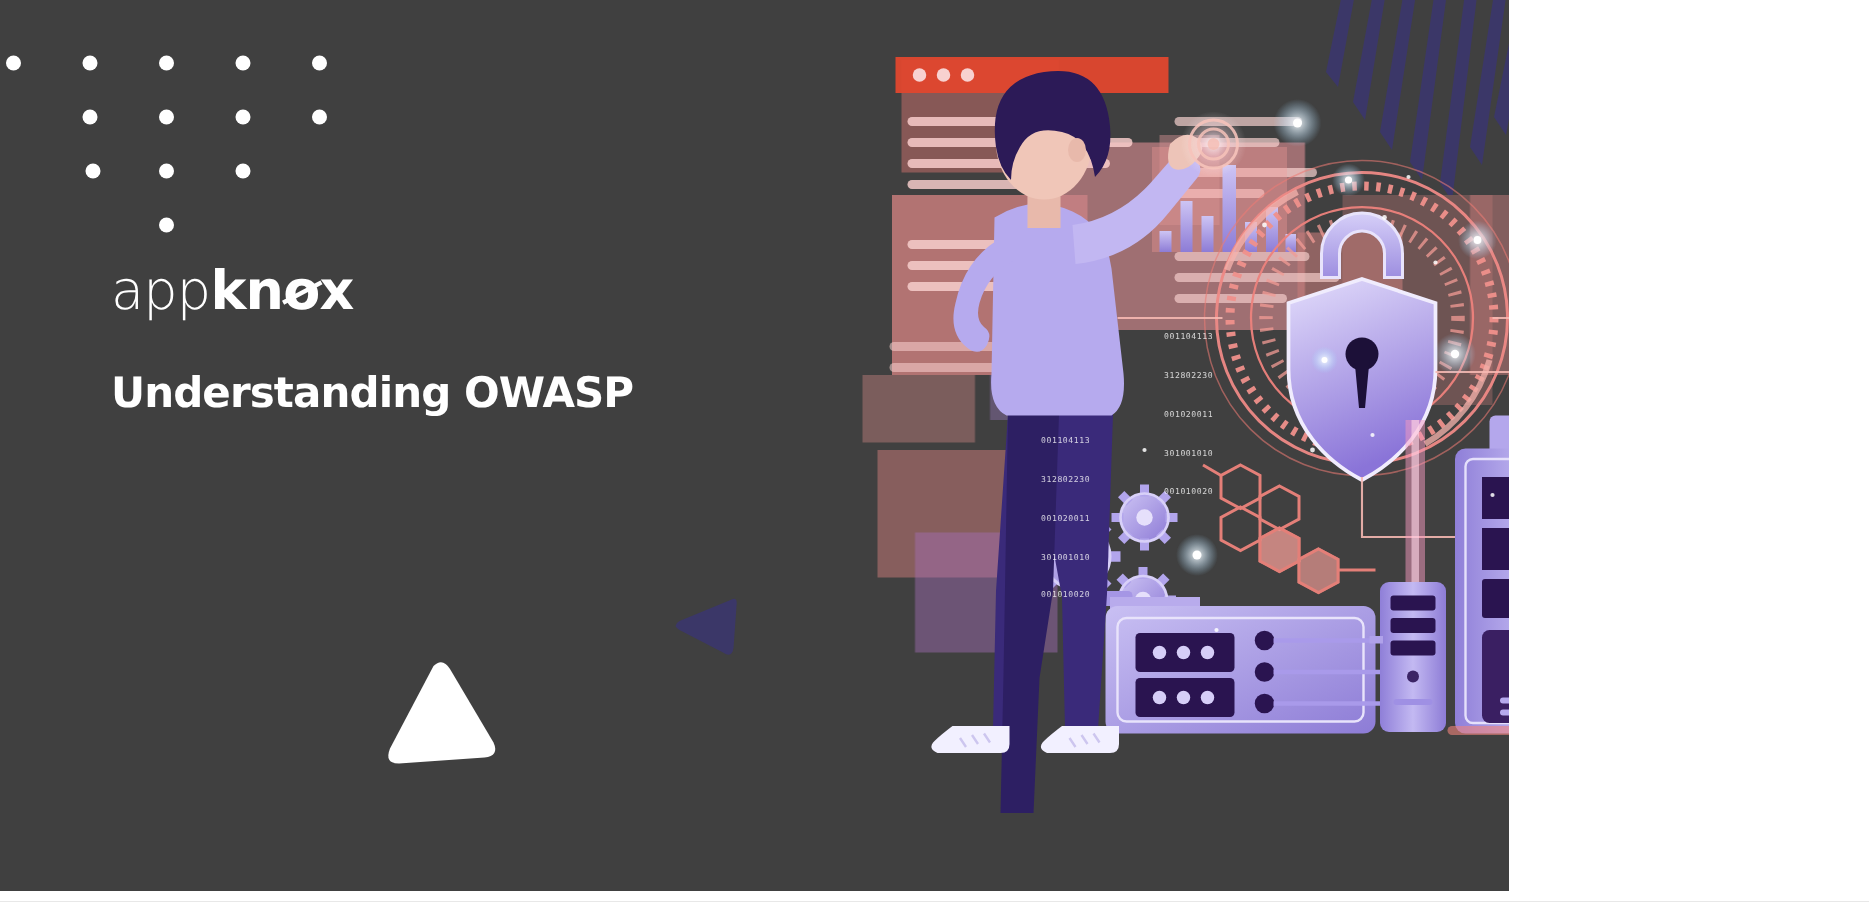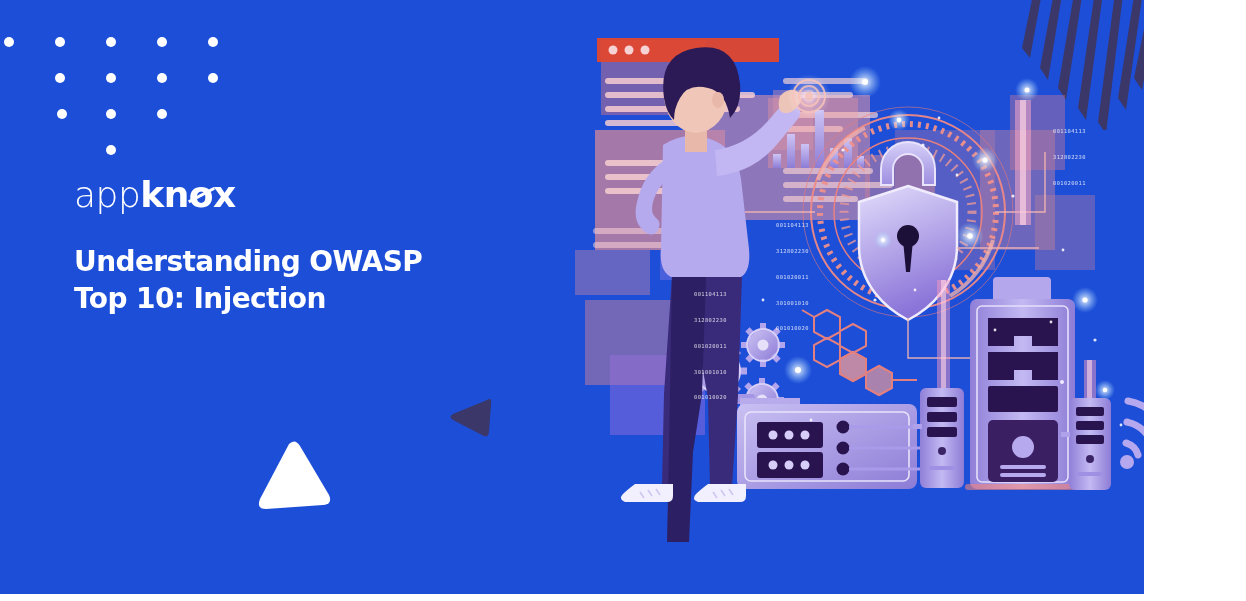--- a/index.html
+++ b/index.html
@@ -5,22 +5,22 @@
   * { margin:0; padding:0; box-sizing:border-box; }
   html,body { background:#ffffff; }
   body {
     width:1246px; height:601px;
     font-family:"Liberation Sans", sans-serif;
     overflow:hidden;
     position:relative;
   }
   #banner {
     position:absolute; left:0; top:0;
-    width:1144px; height:594px;
-    background:#1d4ed8;
+    width:1006px; height:594px;
+    background:#404040;
     overflow:hidden;
   }
   #bottom-strip {
     position:absolute; left:0; top:594px;
     width:1246px; height:7px;
     background:#ffffff;
   }
 
   
   .dot-grid { position:absolute; left:14px; top:14px; }
@@ -120,21 +120,20 @@
   <svg class="tri" style="left:447px; top:395px; width:45px; height:45px;" viewBox="0 0 45 45">
     <path d="M40 5 Q45 2 44 9 L42 37 Q41 44 35 40 L6 25 Q1 22 6 19 Z" fill="#3b3768"></path>
   </svg>
 
   <div class="logo">
     <span class="lt">app</span><span class="bd">kn</span><span class="slash-o">o</span><span class="bd">x</span>
   </div>
 
   <h1 class="headline">
     <span class="l1">Understanding OWASP</span>
-    <span class="l2">Top 10: Injection</span>
   </h1>
 
   <div id="illustration">
 
     <svg width="681" height="594" viewBox="0 0 681 594">
       <defs>
         <linearGradient id="gLav" x1="0" y1="0" x2="0" y2="1">
           <stop offset="0" stop-color="#d6cff8"></stop>
             <stop offset="1" stop-color="#9d8ee0"></stop>
         </linearGradient>

